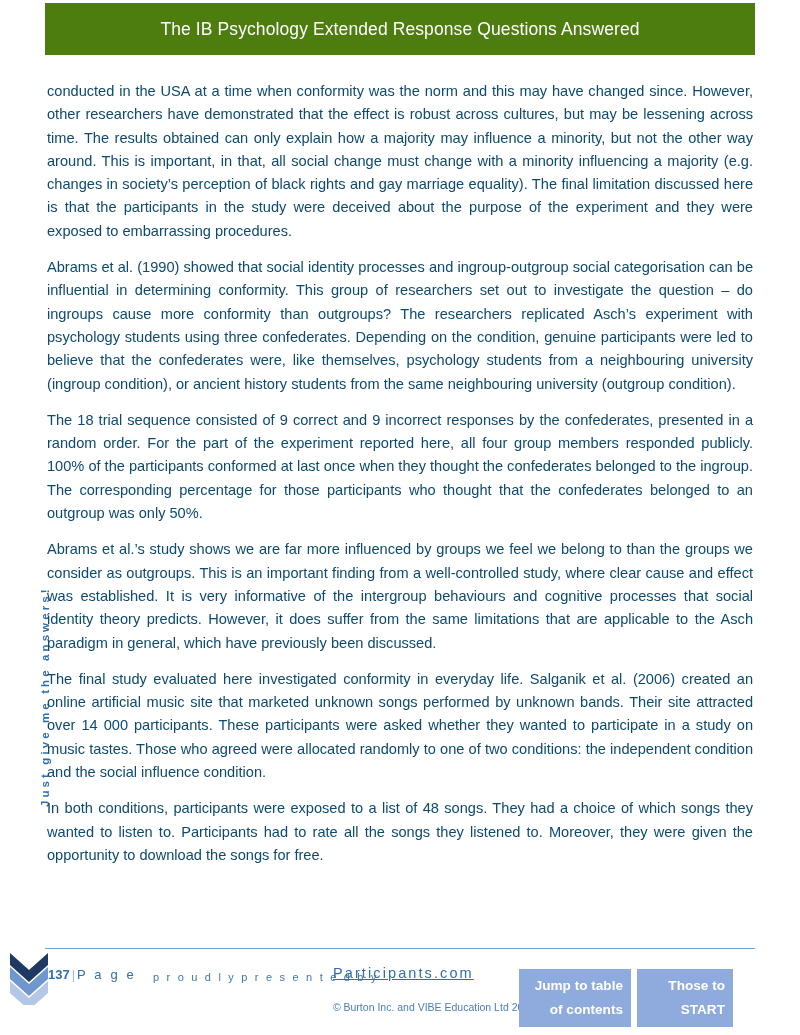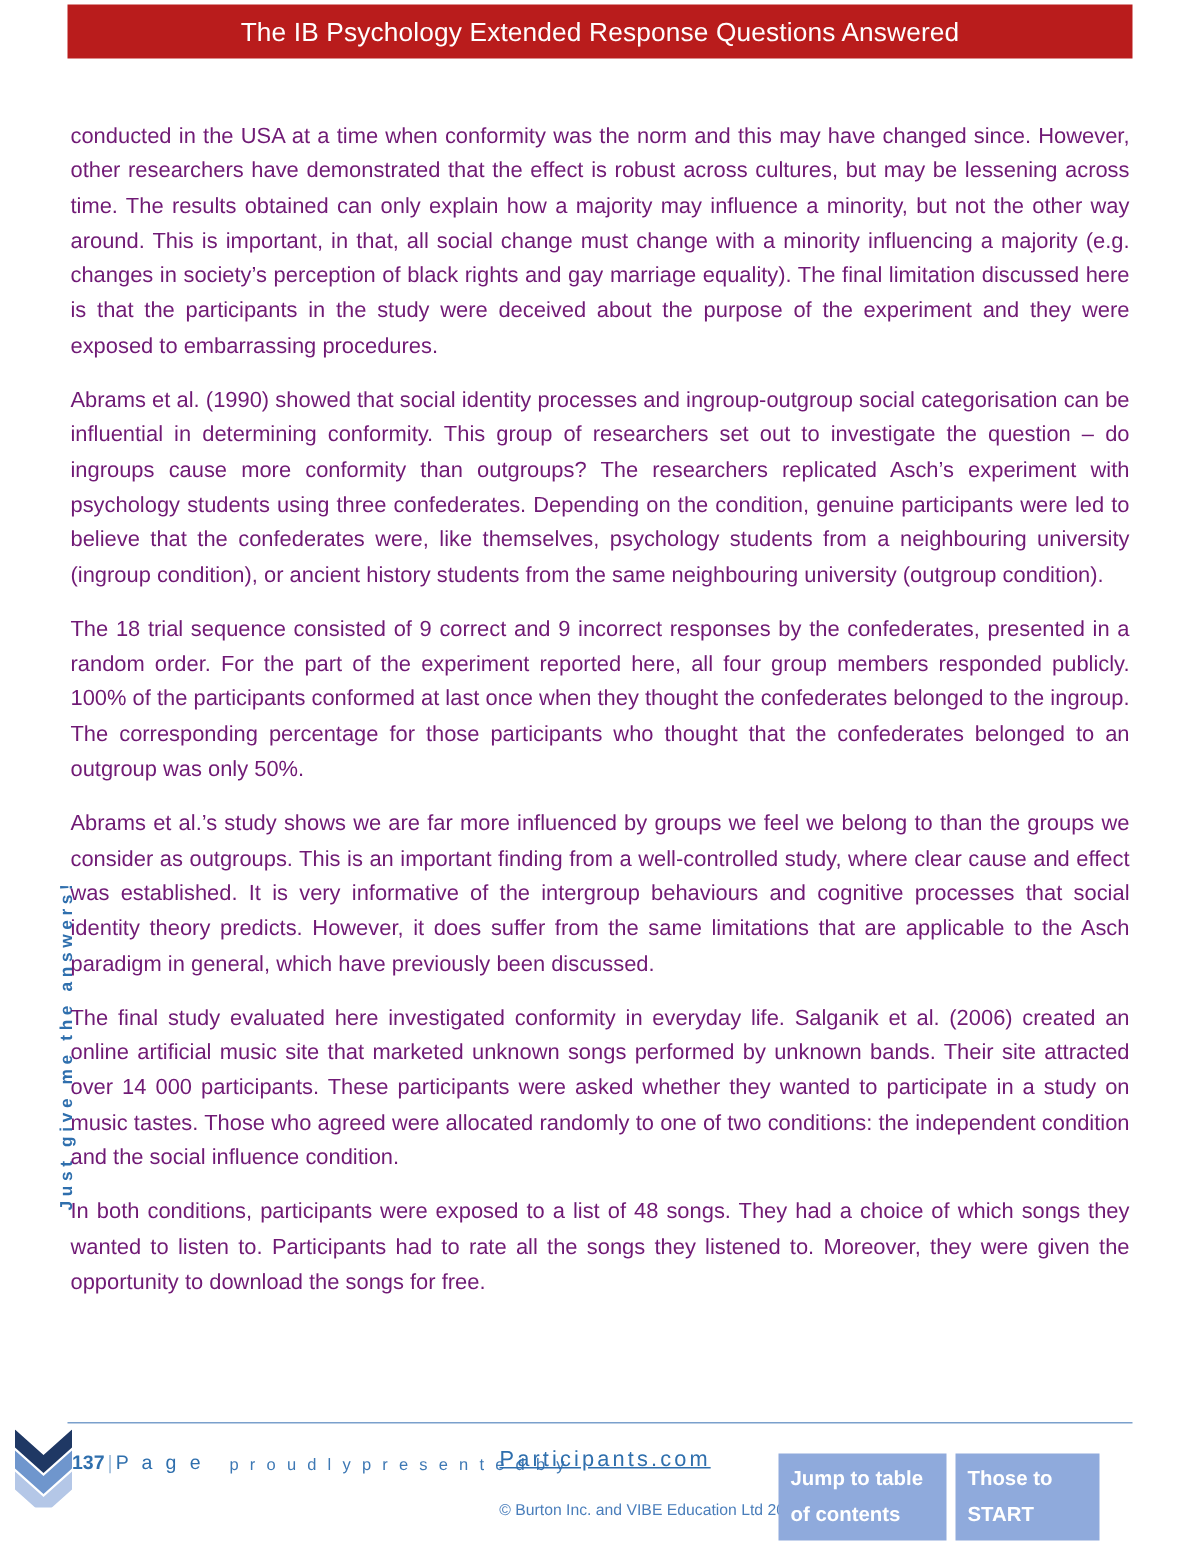--- a/index.html
+++ b/index.html
@@ -15,22 +15,22 @@
     font-family: "Liberation Sans", sans-serif;
     color: #1a1a1a;
   }
 
   
   .header-banner {
     position: absolute;
     left: 45px;
     top: 3px;
     width: 710px;
-    height: 36px;
-    background: #b91c1c;
+    height: 52px;
+    background: #4d7c0f;
     display: flex;
     align-items: center;
     justify-content: center;
   }
   .header-title {
     color: #ffffff;
     font-size: 17.5px;
     font-weight: 400;
     letter-spacing: 0.1px;
     white-space: nowrap;
@@ -70,21 +70,21 @@
     left: 47px;
     top: 80px;
     width: 706px;
   }
   .para {
     margin: 0 0 13px 0;
     font-size: 14.6px;
     line-height: 23.3px;
     text-align: justify;
     text-justify: inter-word;
-    color: #701a75;
+    color: #0c4a6e;
   }
   .para b { font-weight: normal; }
 
   
   .footer-rule {
     position: absolute;
     left: 45px;
     top: 948px;
     width: 710px;
     height: 1px;
@@ -151,21 +151,21 @@
     top: 14px;
     display: flex;
     gap: 6px;
   }
   .jump-btn {
     background: #8faadc;
     color: #ffffff;
     font-weight: bold;
     font-size: 13.6px;
     line-height: 24px;
-    text-align: left;
+    text-align: right;
     padding: 5px 8px;
     width: 112px;
     box-sizing: border-box;
     cursor: pointer;
     user-select: none;
   }
   .jump-btn.narrow { width: 96px; }
   .jump-btn span { display: block; white-space: nowrap; }
 </style>
 </head>

